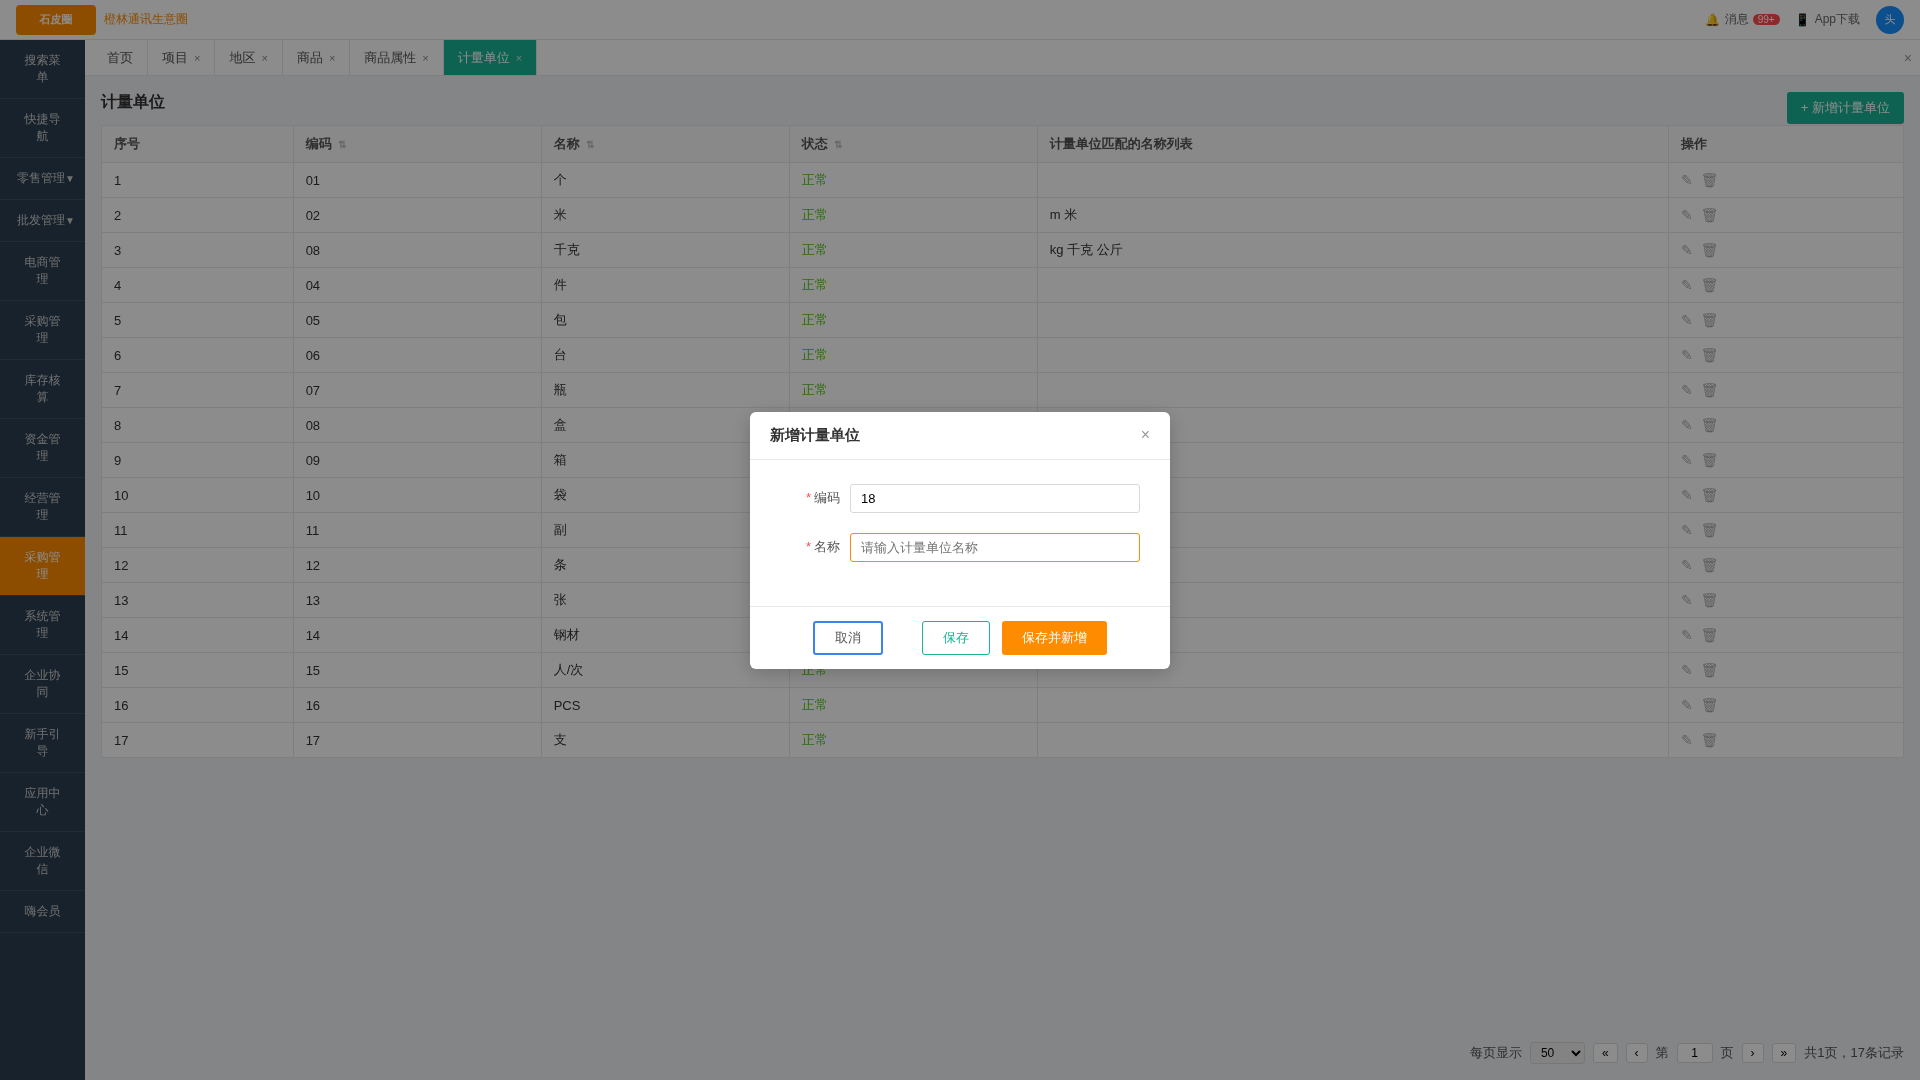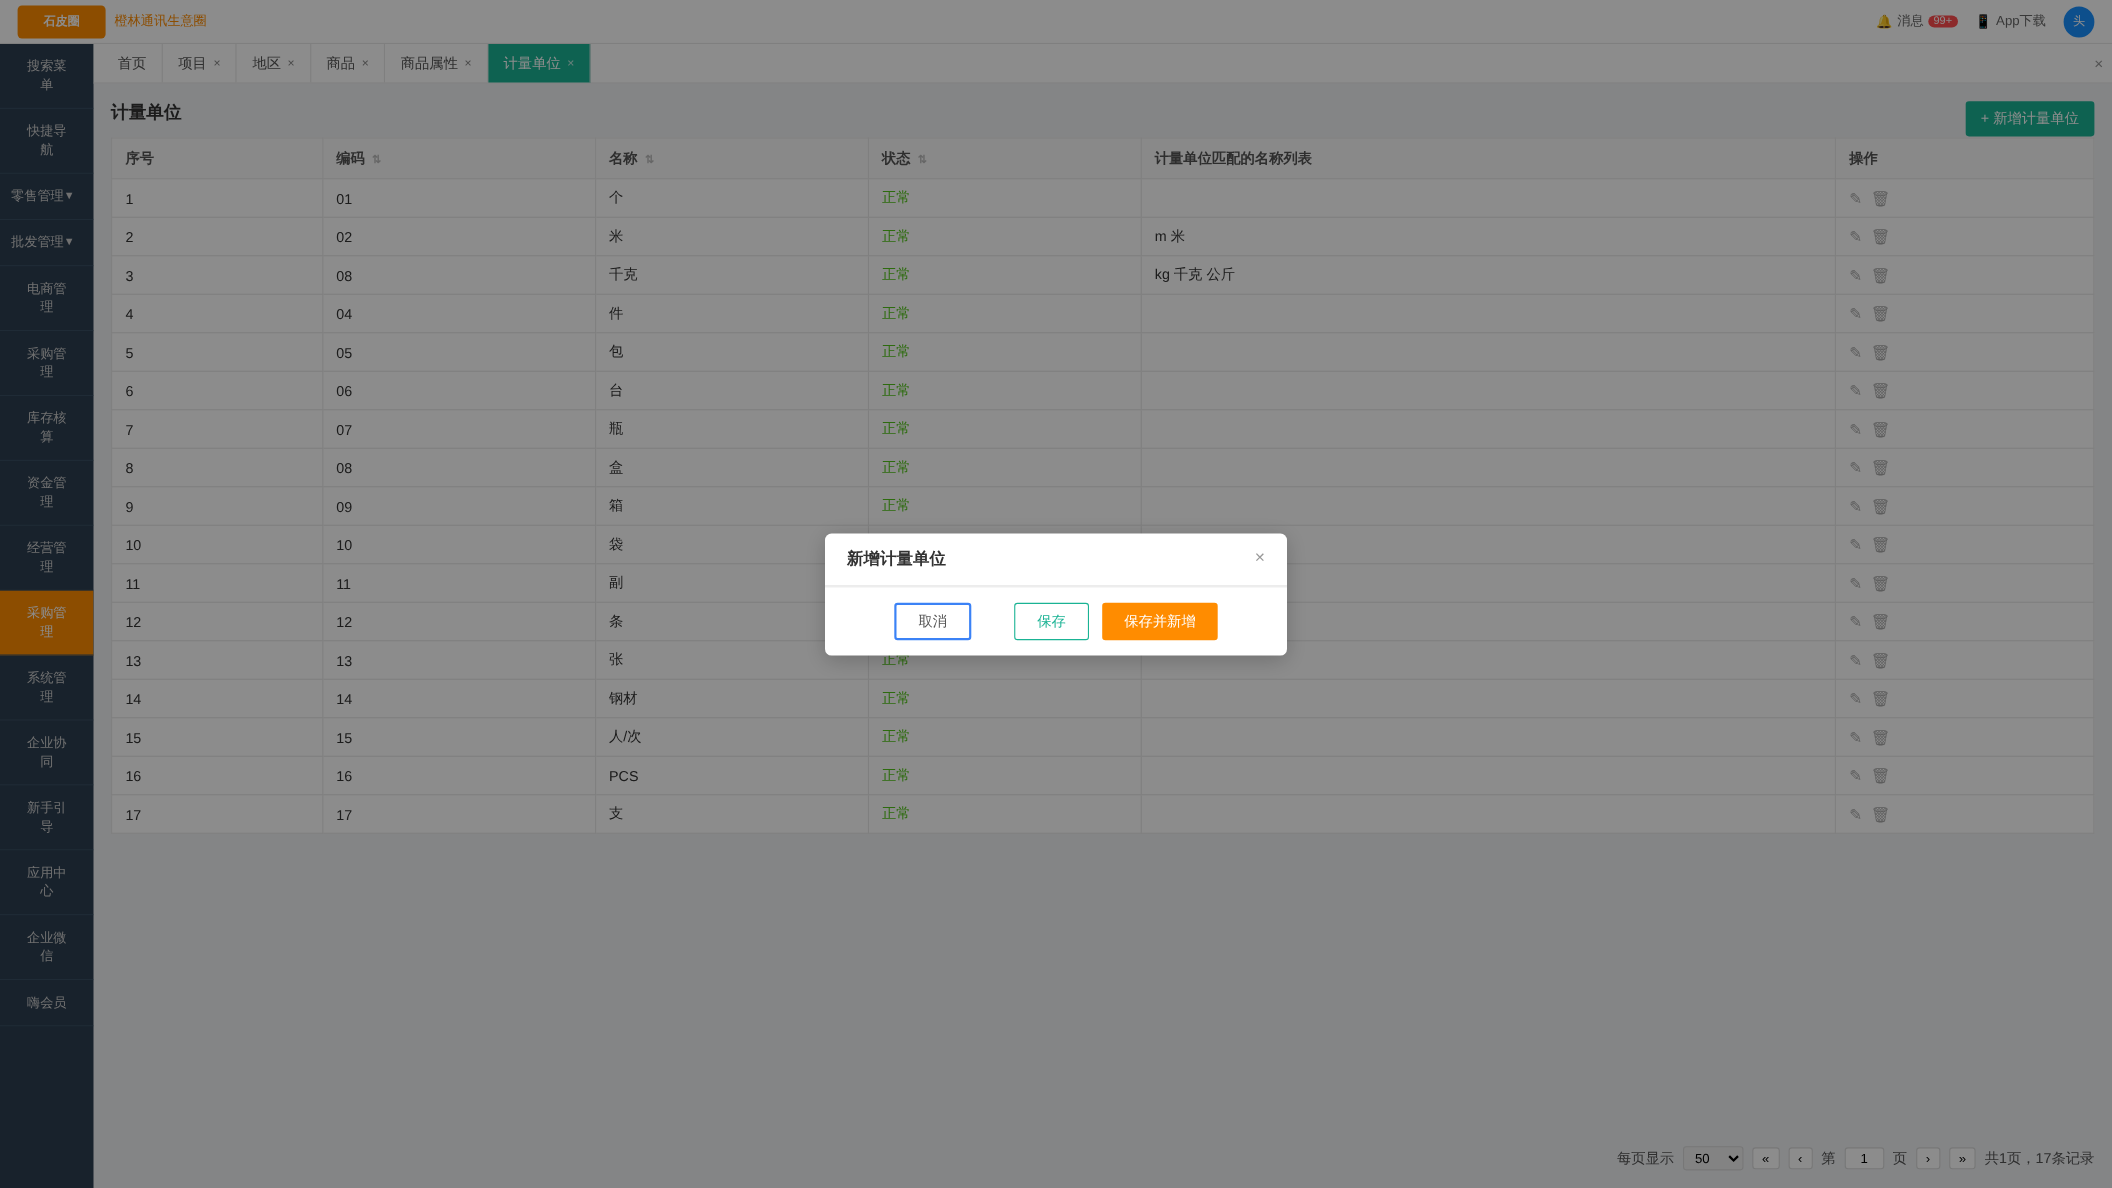--- a/index.html
+++ b/index.html
@@ -88,21 +88,21 @@
       text-align: center;
       color: #ccc;
       font-size: 12px;
       cursor: pointer;
       border-bottom: 1px solid #3a4f63;
     }
     .sidebar-item.active { background: #ff8c00; color: #fff; }
     .sidebar-item.has-arrow {
       display: flex;
       align-items: center;
-      justify-content: flex-start;
+      justify-content: flex-end;
       padding: 12px 10px;
     }
 
     
     .content-area {
       flex: 1;
       display: flex;
       flex-direction: column;
       overflow: hidden;
     }
@@ -714,19 +714,33 @@
     </div>
   </div>
 </div>
 
 <div class="overlay">
   <div class="modal">
     <div class="modal-header">
       <span class="modal-title">新增计量单位</span>
       <span class="modal-close">×</span>
     </div>
+    <div class="modal-body">
+      <div class="form-row">
+        <label class="form-label">
+          <span class="required">*</span><span>编码</span>
+        </label>
+        <input class="form-input" type="text" value="18" style="">
+      </div>
+      <div class="form-row">
+        <label class="form-label">
+          <span class="required">*</span><span>名称</span>
+        </label>
+        <input class="form-input focused" type="text" placeholder="请输入计量单位名称" style="">
+      </div>
+    </div>
     <div class="modal-footer">
       <button class="btn-cancel">取消</button>
       <button class="btn-save">保存</button>
       <button class="btn-save-new">保存并新增</button>
     </div>
   </div>
 </div>
 
 </body></html>

